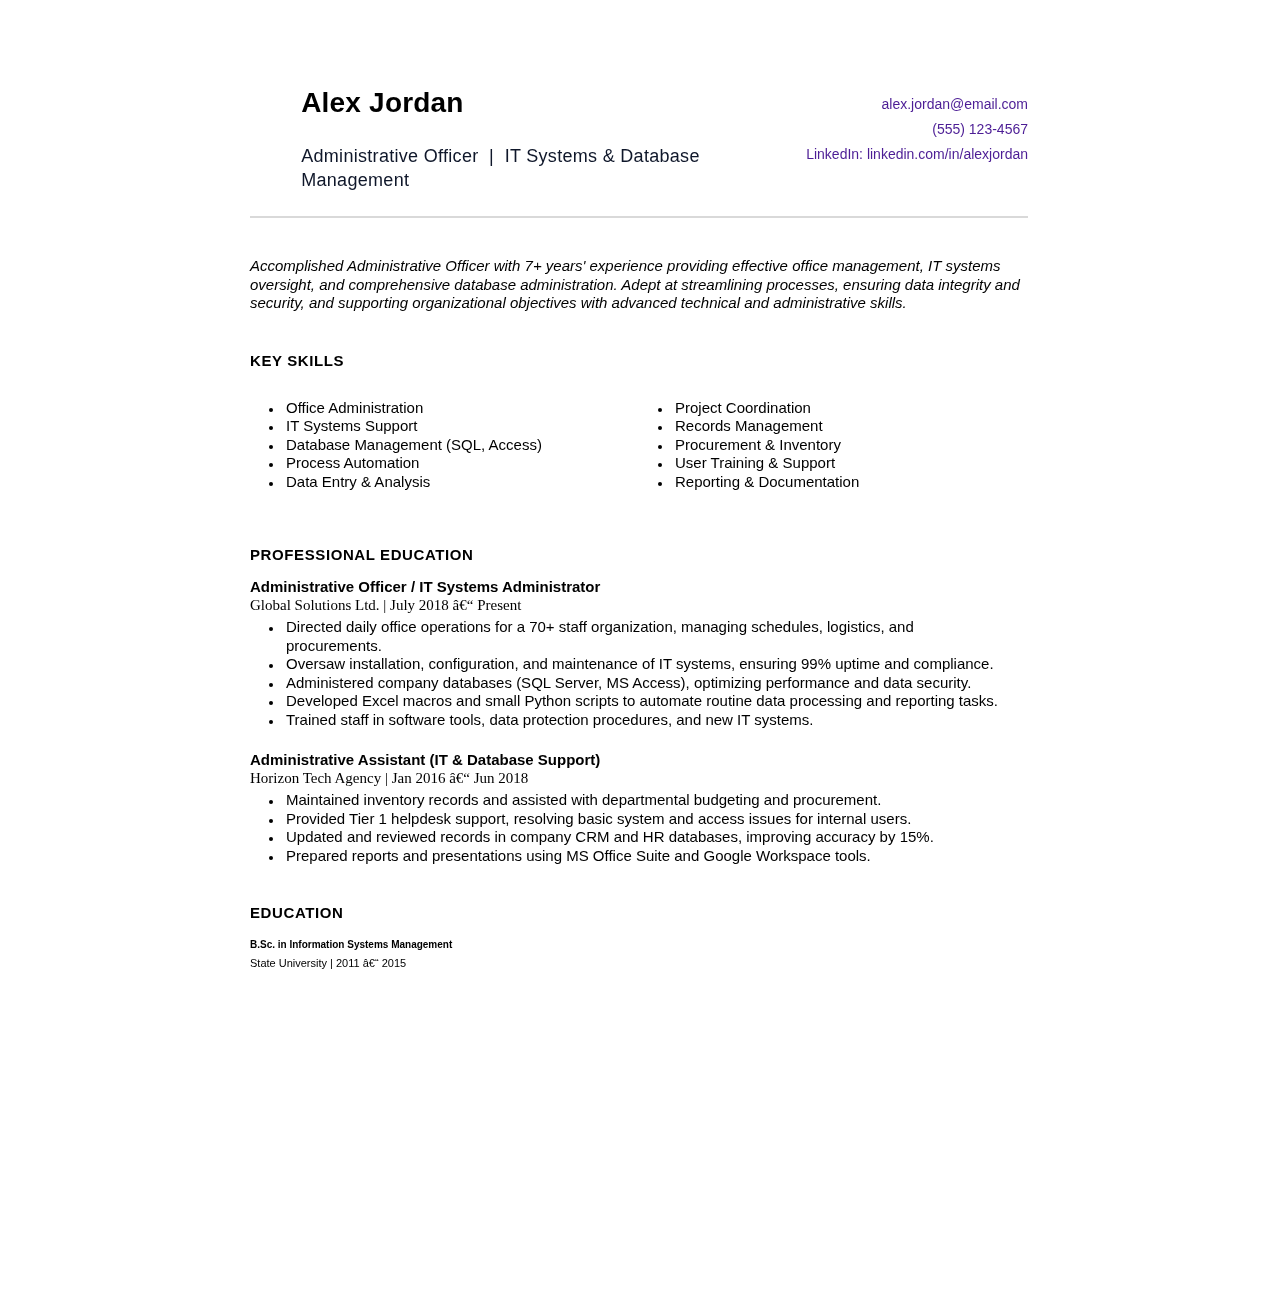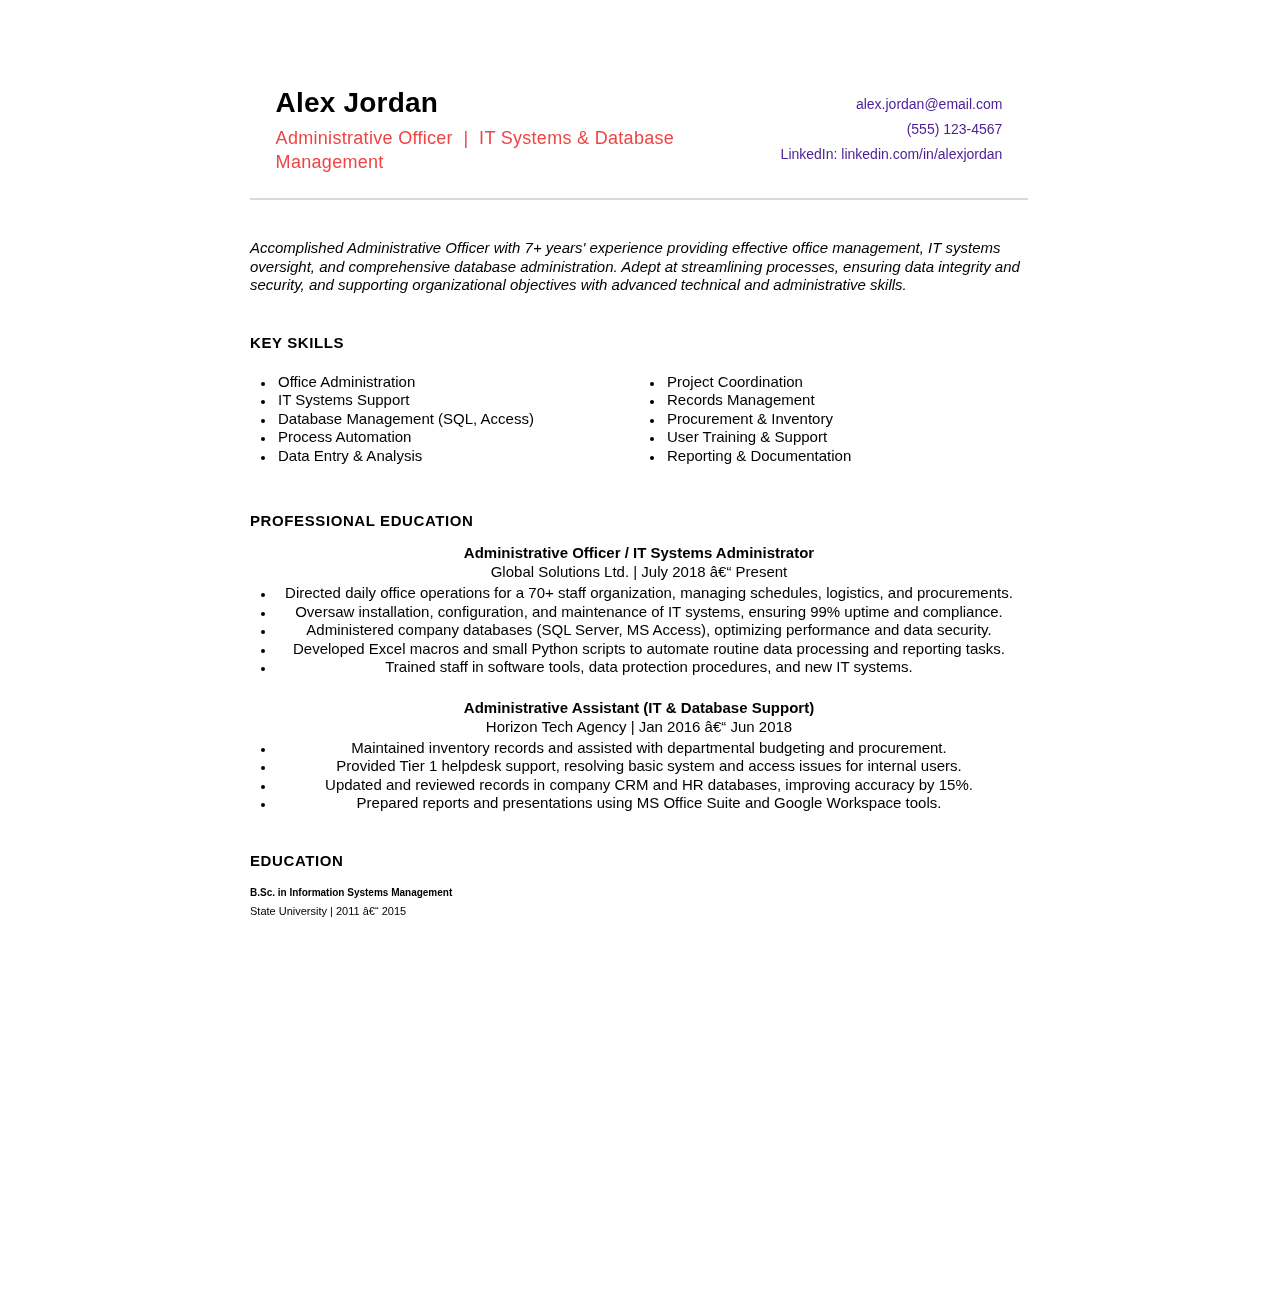--- a/index.html
+++ b/index.html
@@ -11,34 +11,34 @@
     font-family: "Liberation Sans", sans-serif;
     -webkit-font-smoothing: antialiased;
   }
   .page {
     width: 778px;
     margin: 0 auto;
     padding-top: 86px;
     box-sizing: content-box;
   }
   
-  .header { display: flex; justify-content: center; align-items: flex-start; }
+  .header { display: flex; justify-content: flex-end; align-items: flex-start; }
   .name {
     font-size: 28px;
     font-weight: bold;
     line-height: 34px;
     margin: 0;
     letter-spacing: 0.2px;
   }
   .subtitle {
     font-size: 18px;
     line-height: 24px;
-    color: #ef4444;
+    color: #0f172a;
     max-width: 505px;
-    margin-top: 6px;
+    margin-top: 24px;
     white-space: pre-wrap;
     letter-spacing: 0.3px;
   }
   .contact {
     text-align: right;
     font-size: 14px;
     line-height: 25px;
     padding-top: 6px;
     color: #4c1d95;
   }
@@ -56,35 +56,35 @@
     margin: 0;
   }
   .summary-text {
     font-size: 15px;
     line-height: 18.5px;
     margin: 13px 0 0 0;
     font-style: italic;
   }
   
   ul {
-    margin: 8px;
+    margin: 16px;
     padding-left: 17px;
     font-size: 15px;
     line-height: 18.5px;
     list-style: disc;
   }
   li { padding-left: 3px; }
   li::marker { font-size: 12px; }
   .skills-cols { display: flex; margin-top: 14px; }
   .skills-col { width: 50%; box-sizing: border-box; }
   
-  .job { margin-top: 14px; text-align: center; }
+  .job { margin-top: 14px; }
   .job.second { margin-top: 21px; }
   .job-title { font-size: 15px; font-weight: bold; line-height: 19px; margin: 0; }
-  .job-meta { font-size: 15px; line-height: 19px; margin: 0; }
+  .job-meta { font-size: 15px; line-height: 19px; margin: 0; font-family: Liberation Serif, serif; }
   .job ul { margin-top: 3px; }
   
   .edu-degree { font-size: 10px; font-weight: bold; line-height: 19px; margin: 14px 0 0 0; }
   .edu-meta { font-size: 11px; line-height: 19px; margin: 0; }
   
   .cert-list { margin-top: 14px; }
 </style>
 </head>
 <body>
 

